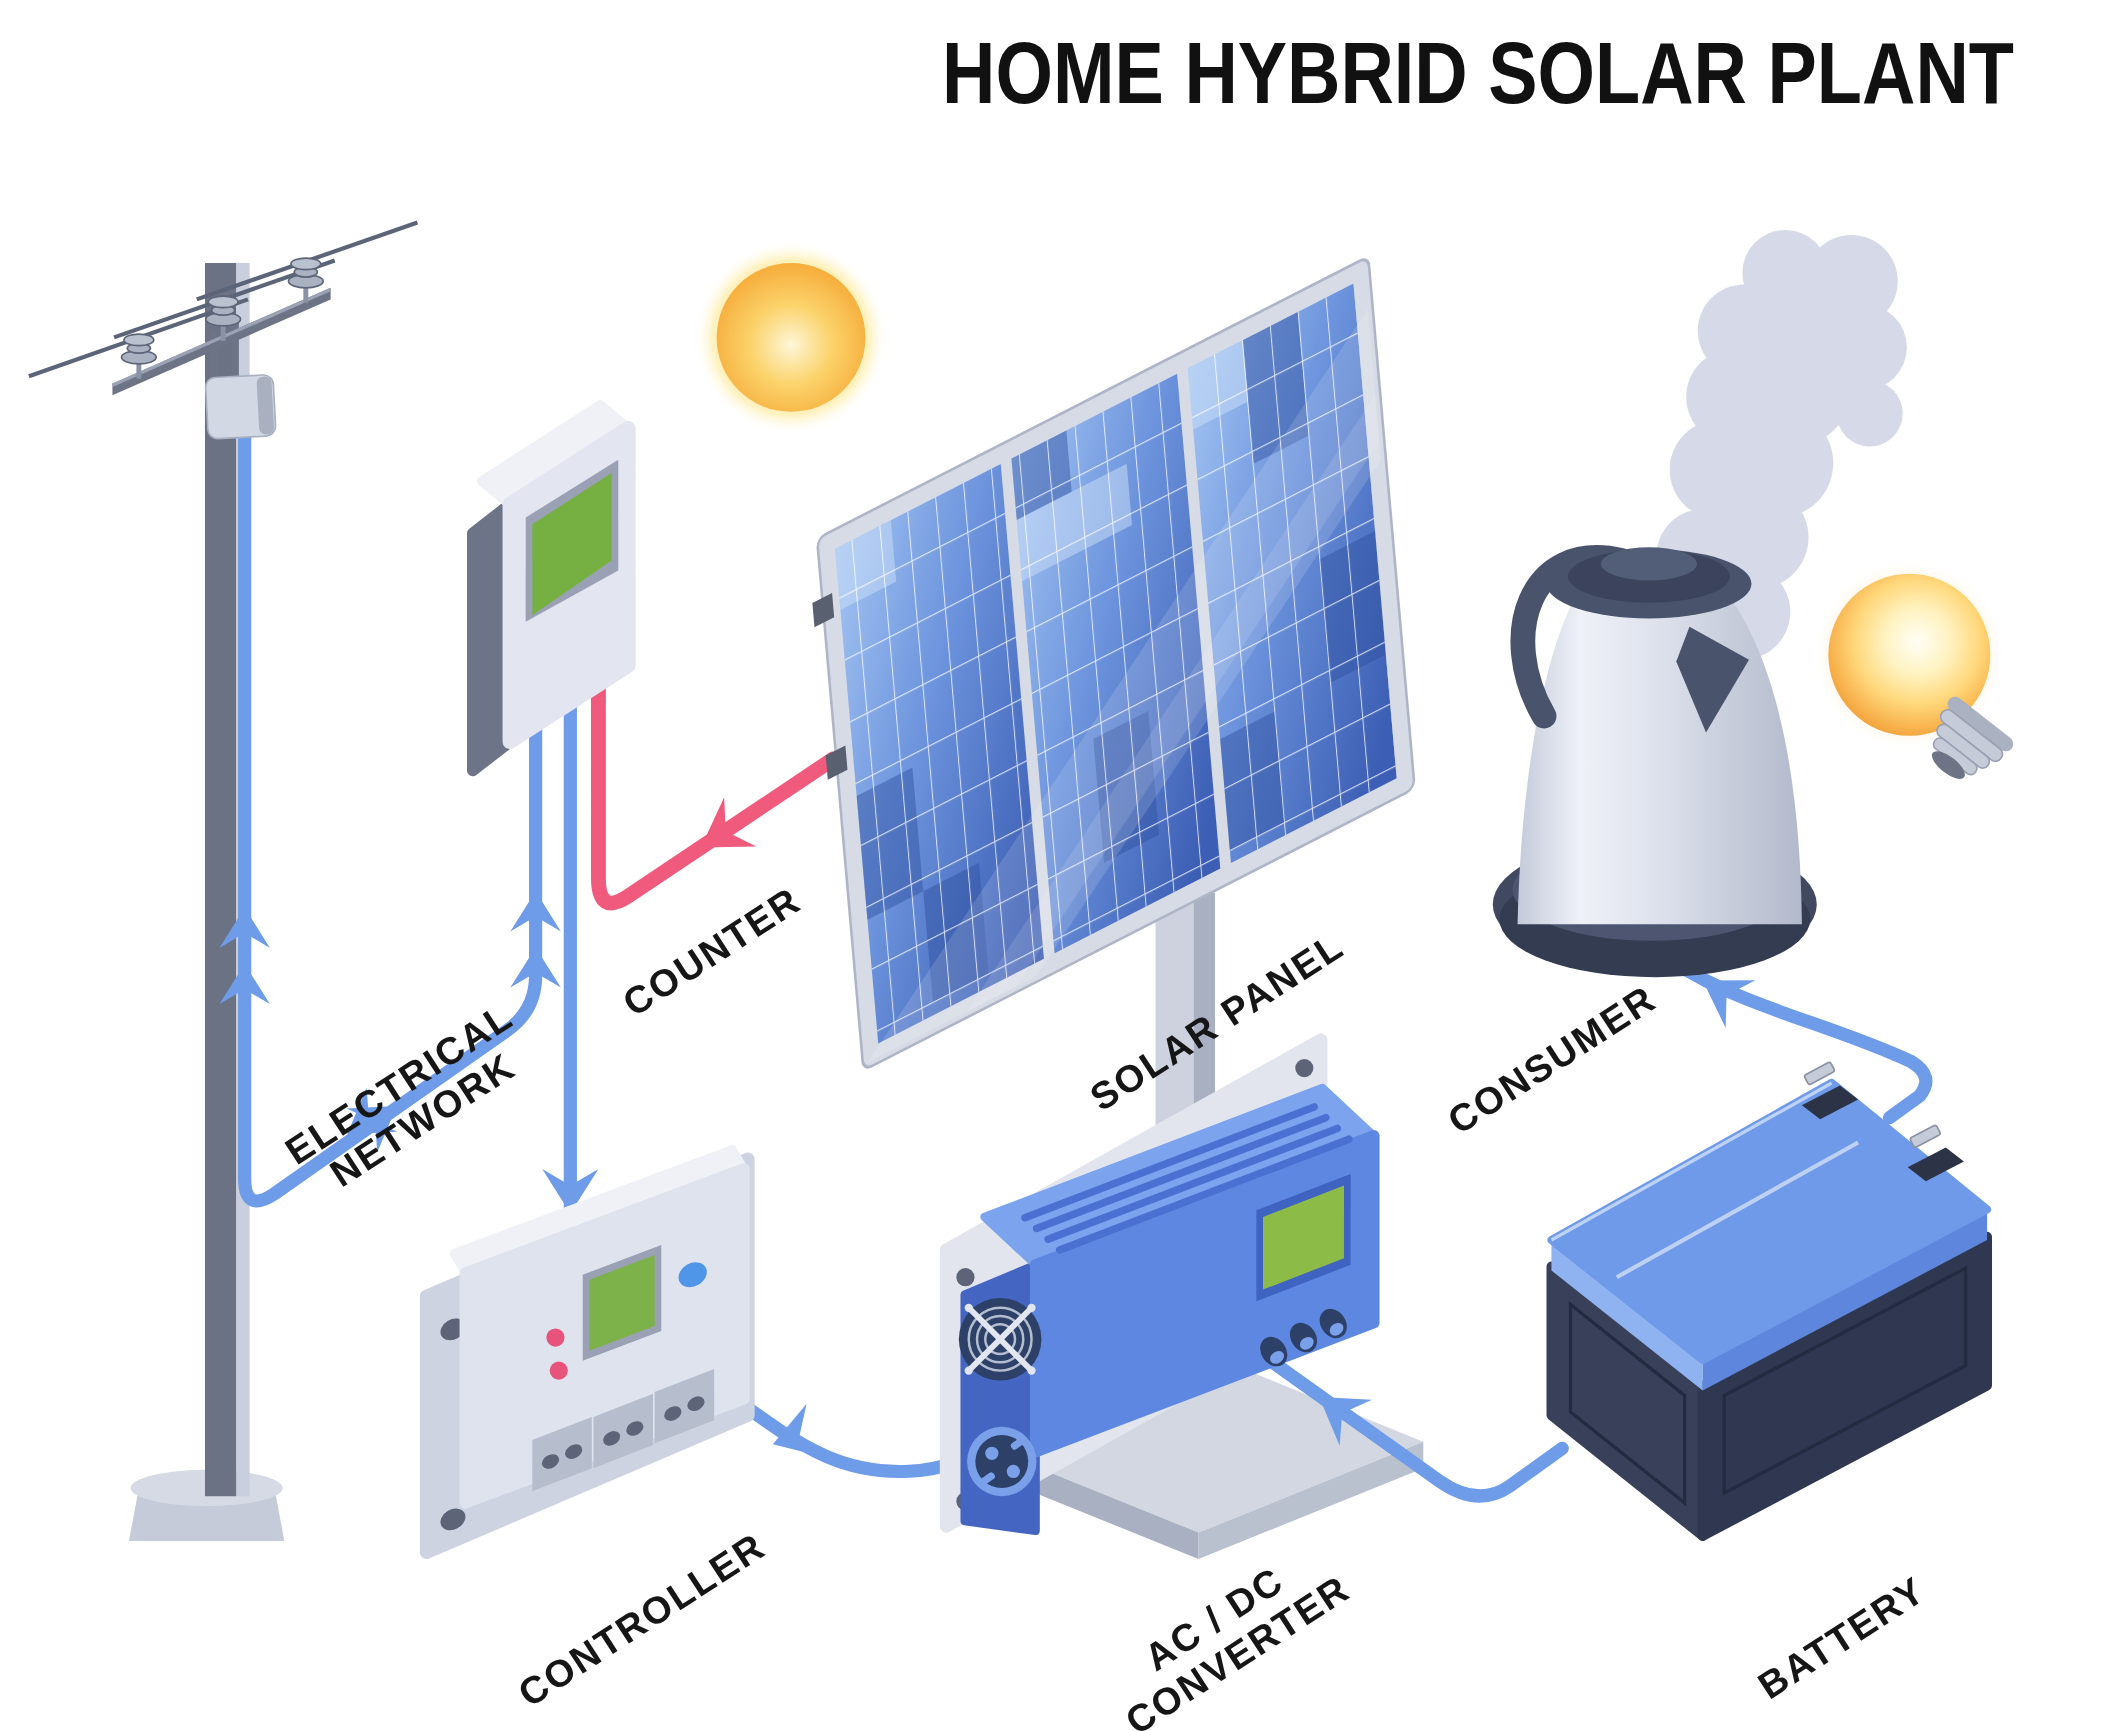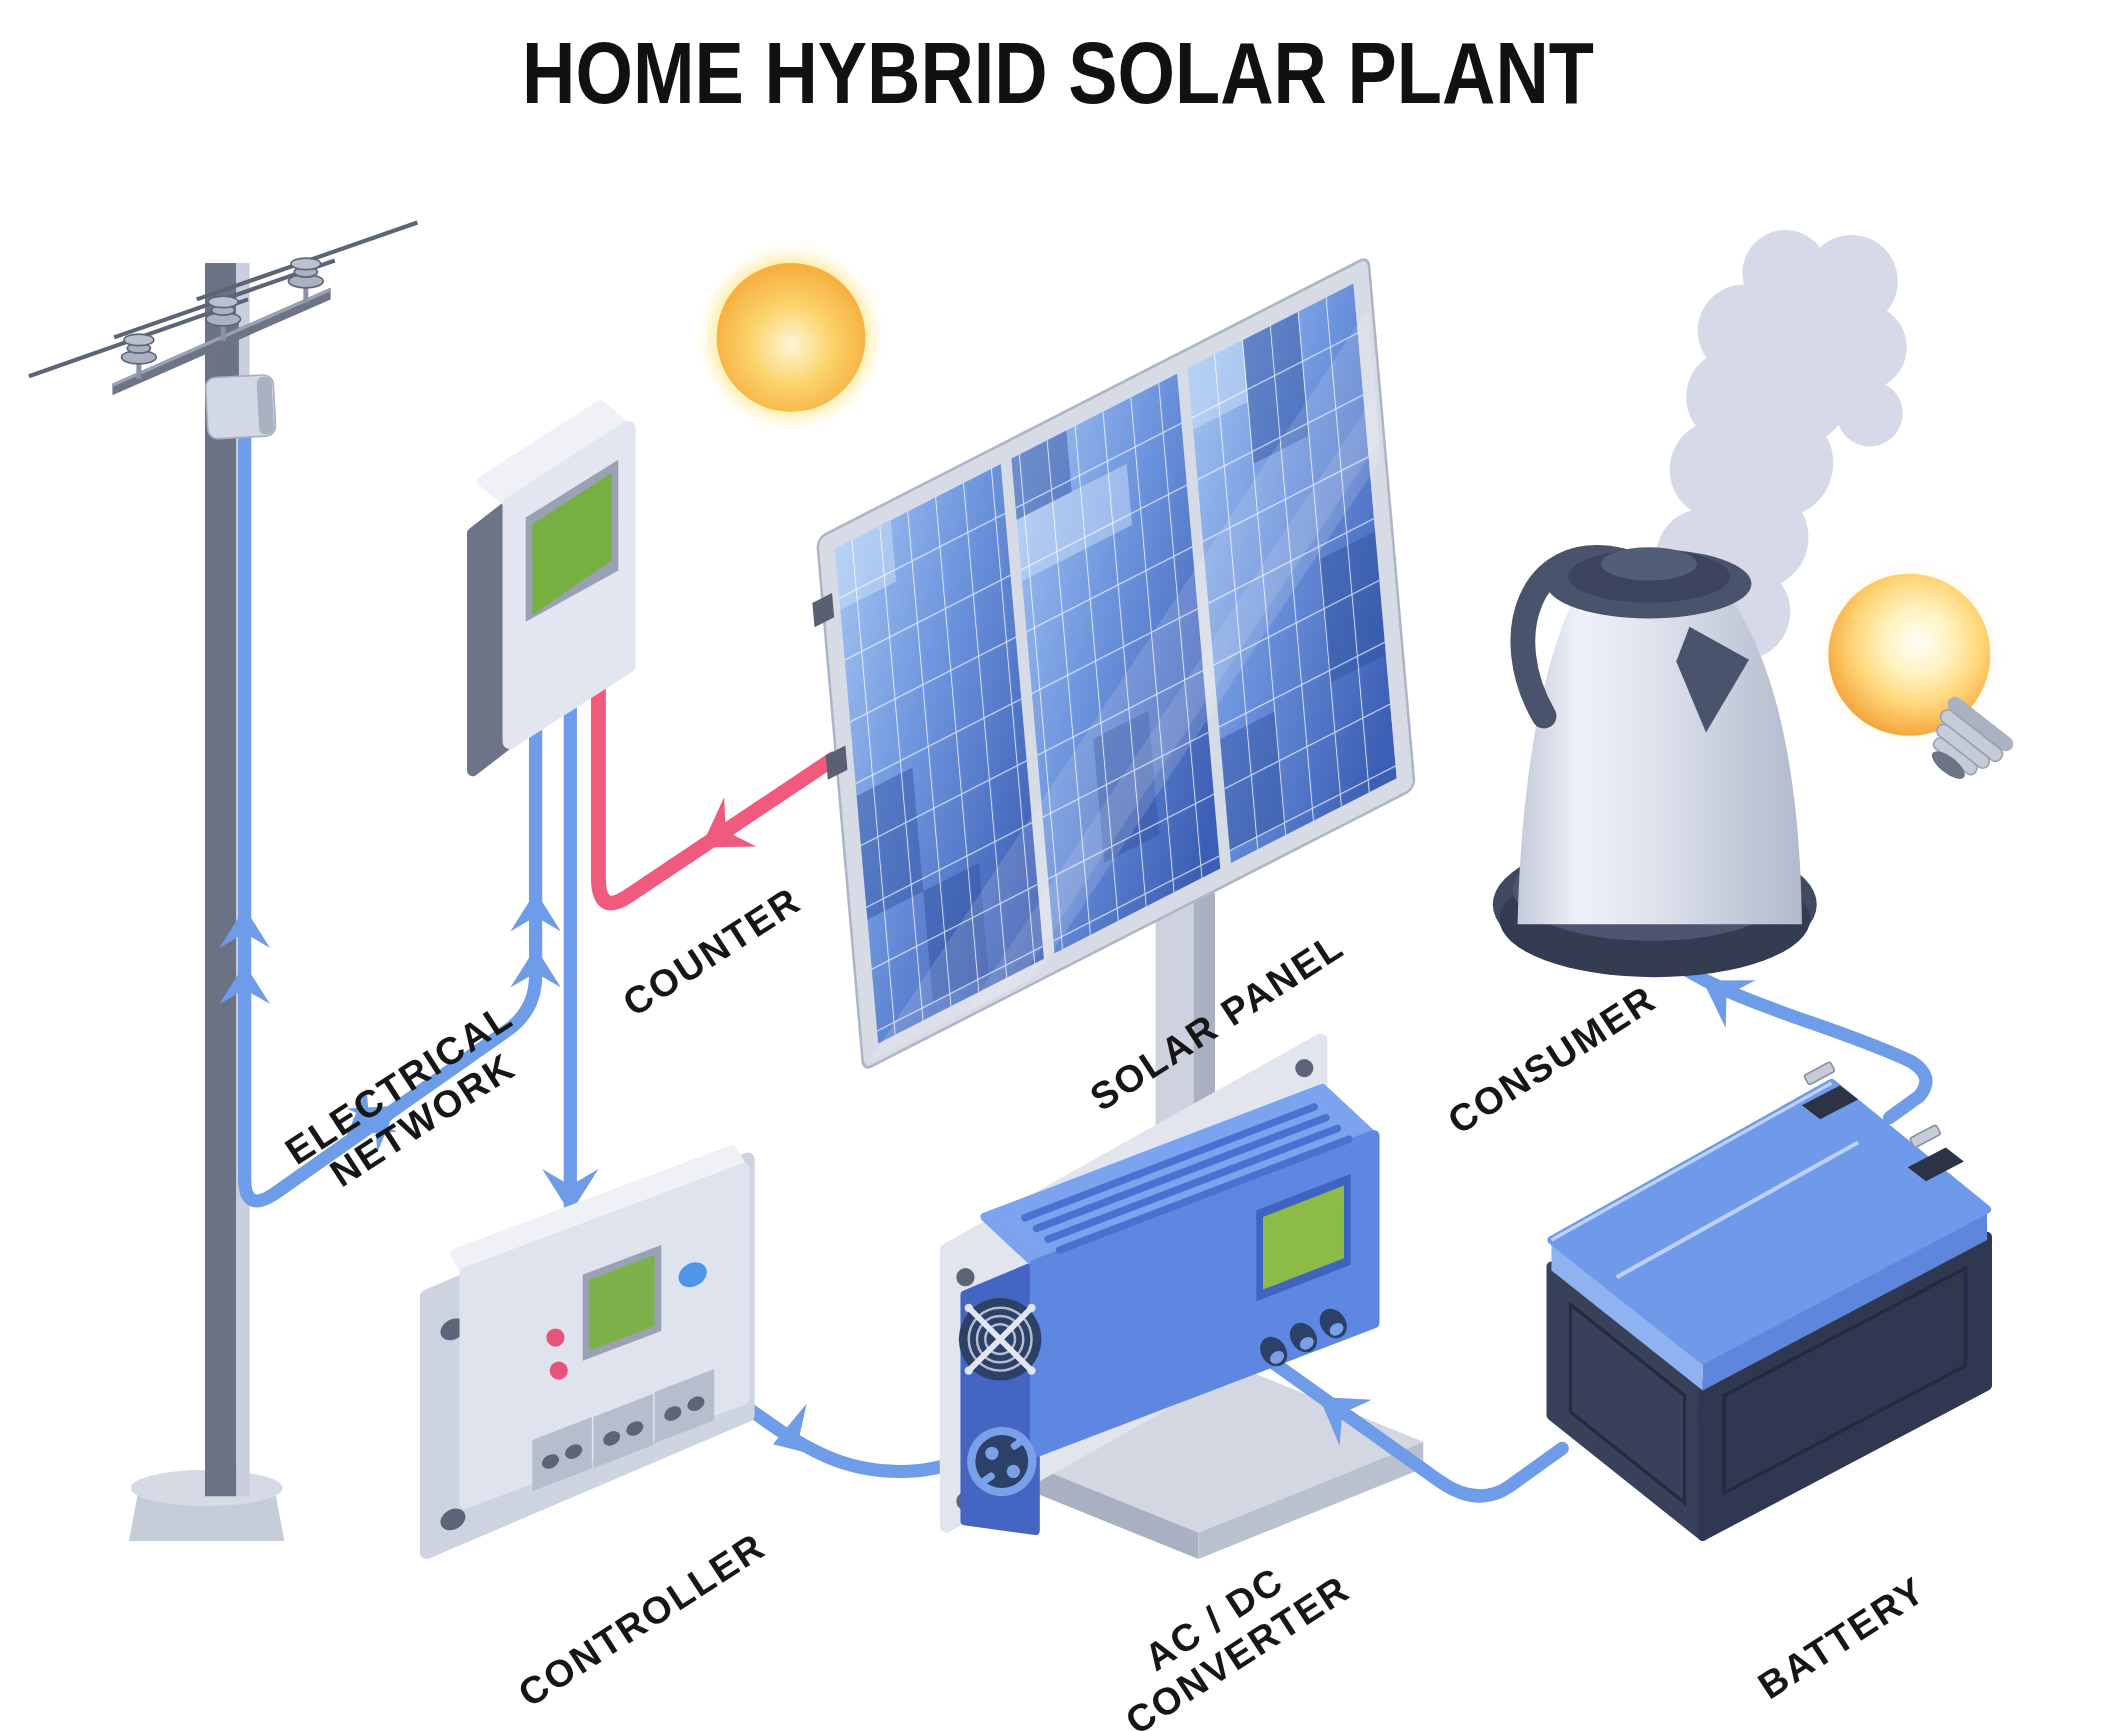--- a/index.html
+++ b/index.html
@@ -1,19 +1,19 @@
 <!DOCTYPE html>
 <html style="font-size:13.2px"><head>
 <meta charset="utf-8">
 <style>
   html,body{margin:0;padding:0;background:#ffffff;}
   .stage{position:relative;width:2116px;height:1732px;background:#ffffff;overflow:hidden;
          font-family:"Liberation Sans", sans-serif;}
   .stage svg{position:absolute;left:0;top:0;}
-  .title-wrap{position:absolute;left:0;top:21.5px;width:100%;text-align:center;z-index:10;}
+  .title-wrap{position:absolute;left:0;top:21.5px;width:100%;text-align:right;z-index:10;}
   .title{display:inline-block;font-size:88px;font-weight:700;color:#111111;
          letter-spacing:0px;transform:scaleX(.84);transform-origin:center;white-space:nowrap;}
   .label{position:absolute;z-index:10;color:#161616;font-weight:700;font-size:38px;
          letter-spacing:2.1px;line-height:1.12;text-align:center;white-space:pre-line;
          transform:translate(-50%,-50%) rotate(-33deg);}
 </style>
 </head>
 <body>
 
 <div class="stage">

